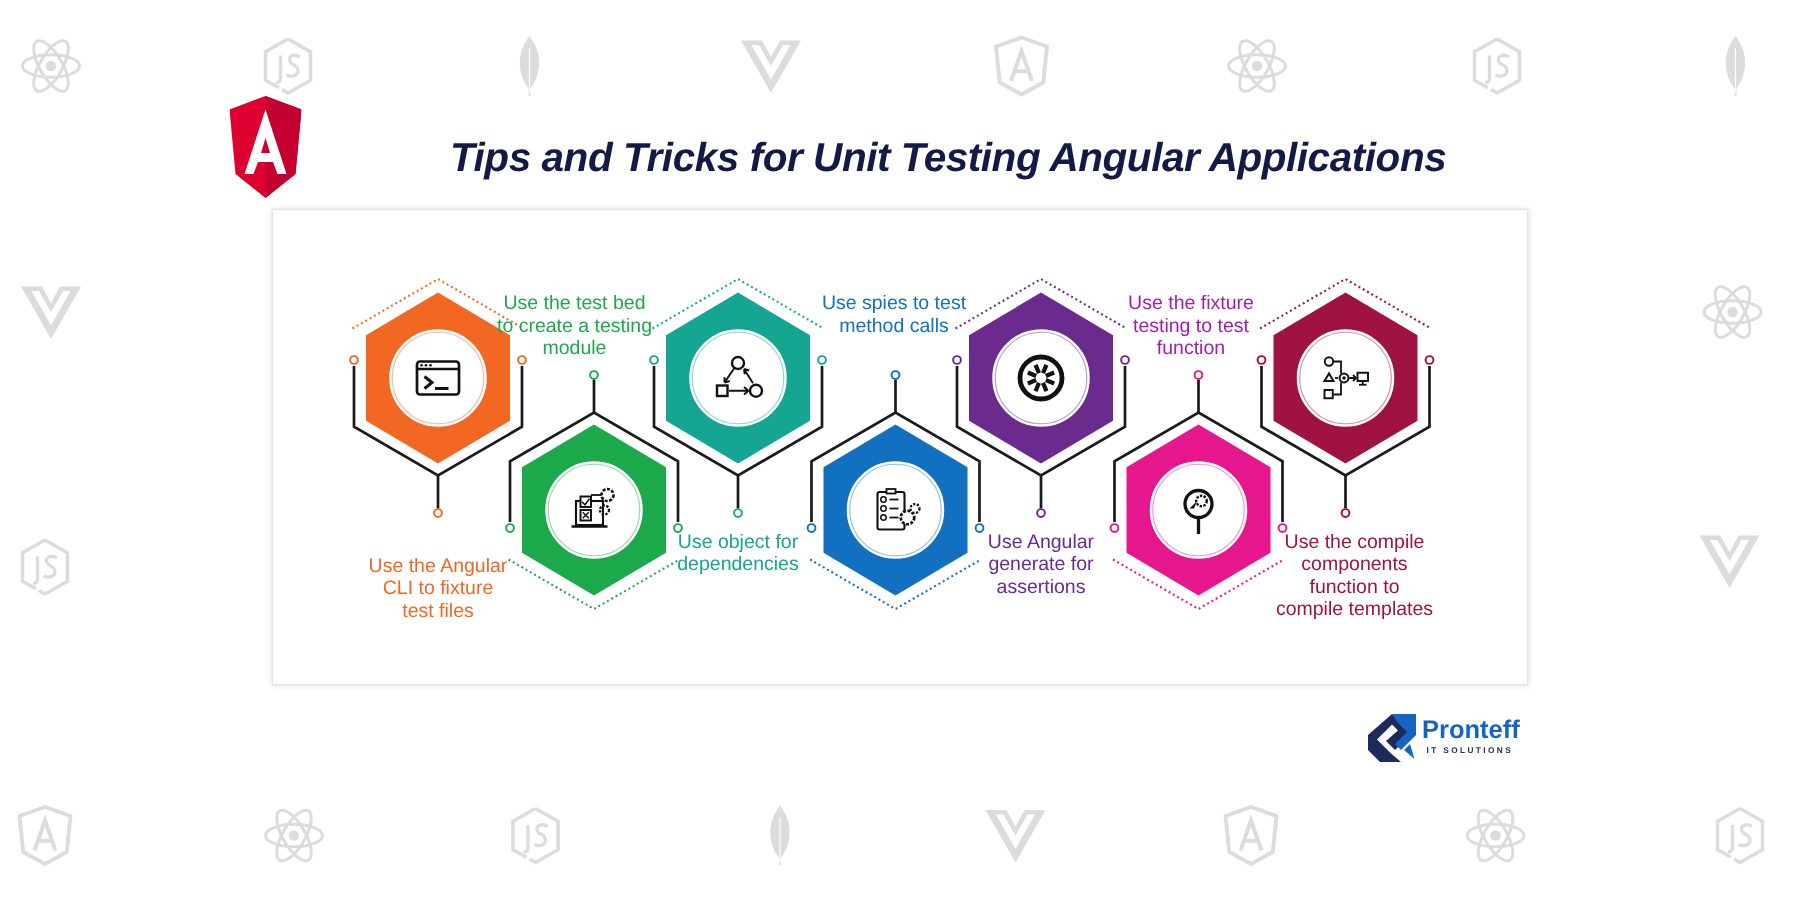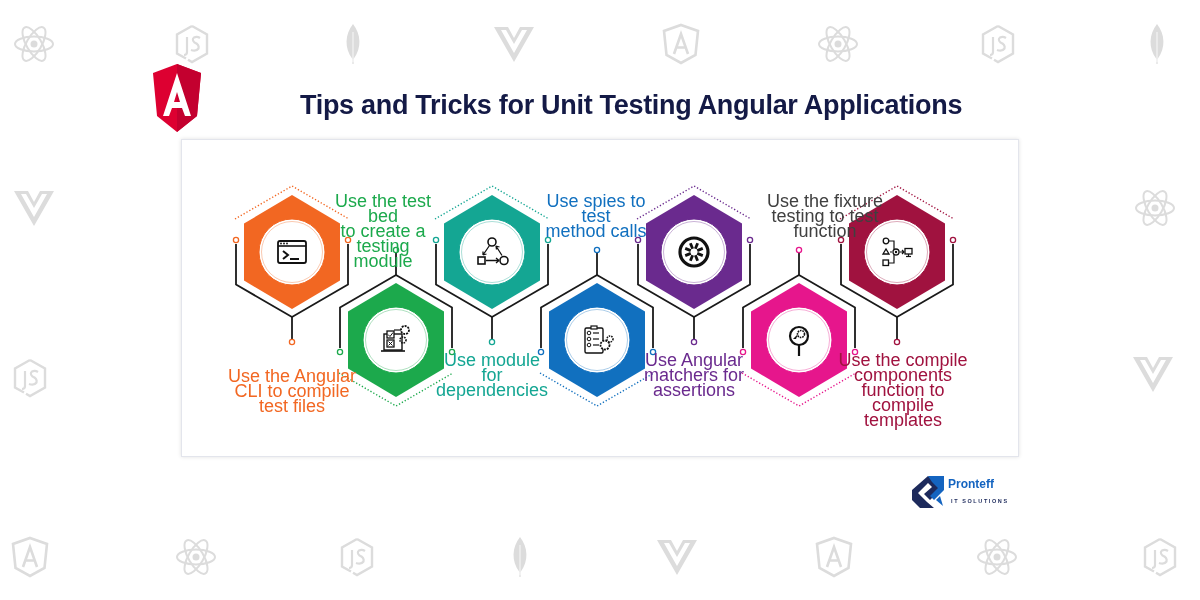--- a/index.html
+++ b/index.html
@@ -1,25 +1,25 @@
 <!DOCTYPE html>
 <html><head>
 <meta charset="utf-8">
 <style>
   html,body{margin:0;padding:0;}
   body{width:1200px;height:600px;background:#ffffff;position:relative;overflow:hidden;font-family:"Liberation Sans",sans-serif;}
   .bg-icon{position:absolute;width:44px;height:44px;}
   .bg-icon svg{width:44px;height:44px;}
-  .title{position:absolute;left:300px;top:90px;font-family:"Liberation Sans",sans-serif;font-weight:bold;font-size:27px;color:#141a46;letter-spacing:-0.3px;white-space:nowrap;}
+  .title{position:absolute;left:300px;top:90px;font-family:"Liberation Sans",sans-serif;font-weight:bold;font-size:27px;color:#141a46;letter-spacing:-0.3px;white-space:nowrap;font-style:italic;}
   .angular-logo{position:absolute;left:153px;top:64px;width:48px;height:68px;}
   .card{position:absolute;left:181px;top:139px;width:836px;height:316px;background:#fff;border:1px solid #e3e5ec;box-shadow:0 0 4px rgba(0,0,0,0.12);}
   .diagram{position:absolute;left:0;top:0;width:1200px;height:600px;}
-  .lbl{position:absolute;text-align:center;font-size:18px;line-height:15px;font-family:"Liberation Sans",sans-serif;}
+  .lbl{position:absolute;text-align:center;font-size:13px;line-height:15px;font-family:"Liberation Sans",sans-serif;}
   .brand{position:absolute;left:910px;top:474px;width:120px;height:40px;}
-  .brand-name{position:absolute;left:38px;top:3px;font-size:12px;font-weight:bold;color:#1464c0;font-family:"Liberation Sans",sans-serif;}
+  .brand-name{position:absolute;left:38px;top:3px;font-size:17px;font-weight:bold;color:#1464c0;font-family:"Liberation Sans",sans-serif;}
   .brand-sub{position:absolute;left:41px;top:24px;font-size:5.5px;letter-spacing:1.6px;font-weight:bold;color:#1d2a5c;font-family:"Liberation Sans",sans-serif;}
 </style>
 </head>
 <body>
 
 <div id="bg-layer">
     <div class="bg-icon" style="left: 12px; top: 22px;"><svg viewBox="0 0 44 44">
         <use href="#ic-react"></use>
       </svg></div>
     <div class="bg-icon" style="left: 170px; top: 22px;"><svg viewBox="0 0 44 44">
@@ -271,42 +271,42 @@
         <rect x="8" y="-3.5" width="7" height="5.5" fill="none" stroke="#111" stroke-width="1.3"></rect>
         <line x1="11.5" y1="2" x2="11.5" y2="4.5" stroke="#111" stroke-width="1.2"></line>
         <line x1="9" y1="4.5" x2="14" y2="4.5" stroke="#111" stroke-width="1.2"></line>
       </g>
     </g>
   </svg>
 
 <div id="labels">
     <div class="lbl" style="left: 227px; top: 353px; width: 130px; color: rgb(242, 103, 34); margin-top: 16px;">
       <div>Use the Angular</div>
-      <div>CLI to compile</div>
+      <div>CLI to fixture</div>
       <div>test files</div>
     </div>
     <div class="lbl" style="left: 318px; top: 194px; width: 130px; color: rgb(28, 169, 76);">
       <div>Use the test bed</div>
       <div>to create a testing</div>
       <div>module</div>
     </div>
     <div class="lbl" style="left: 432px; top: 353px; width: 120px; color: rgb(20, 166, 147);">
-      <div>Use module for</div>
+      <div>Use object for</div>
       <div>dependencies</div>
     </div>
     <div class="lbl" style="left: 536px; top: 194px; width: 120px; color: rgb(17, 112, 191);">
       <div>Use spies to test</div>
       <div>method calls</div>
     </div>
     <div class="lbl" style="left: 634px; top: 353px; width: 120px; color: rgb(106, 42, 142);">
       <div>Use Angular</div>
-      <div>matchers for</div>
+      <div>generate for</div>
       <div>assertions</div>
     </div>
-    <div class="lbl" style="left: 765px; top: 194px; width: 120px; color: #404040;">
+    <div class="lbl" style="left: 734px; top: 194px; width: 120px; color: #a21caf;">
       <div>Use the fixture</div>
       <div>testing to test</div>
       <div>function</div>
     </div>
     <div class="lbl" style="left: 838px; top: 353px; width: 130px; color: rgb(160, 18, 63); text-align: center;">
       <div>Use the compile</div>
       <div>components</div>
       <div>function to</div>
       <div>compile templates</div>
     </div>

